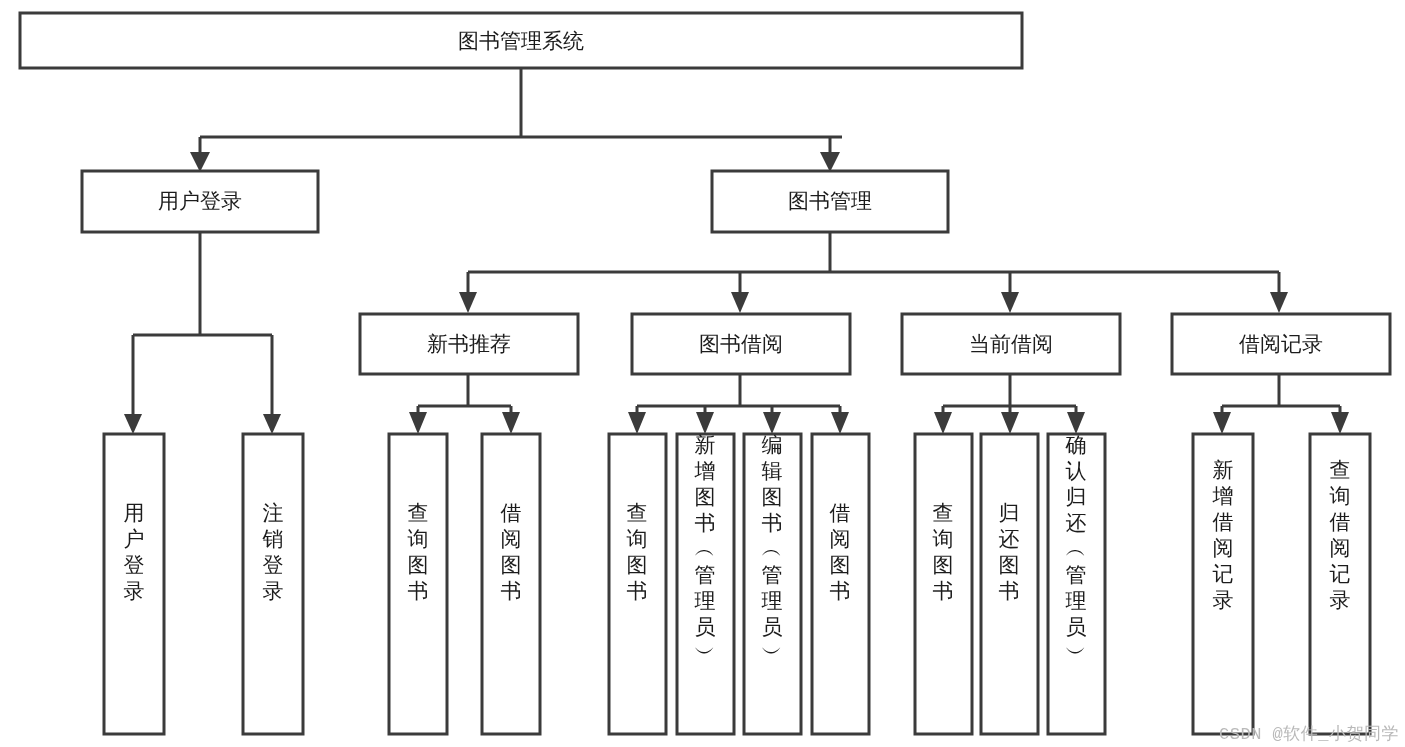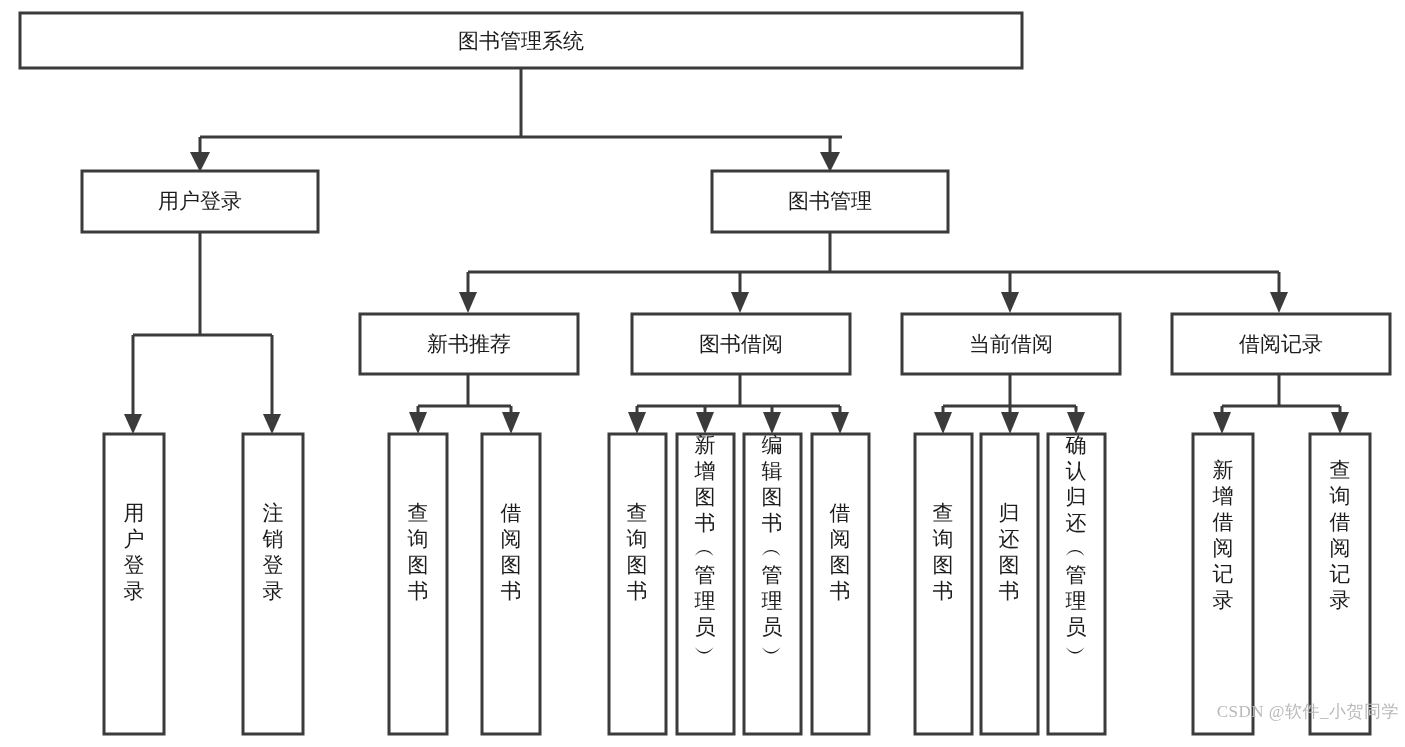--- a/index.html
+++ b/index.html
@@ -49,22 +49,22 @@
     fill: none;
     stroke-linecap: butt;
   }
   .arrow-head {
     fill: #3b3b3b;
     stroke: none;
   }
   .watermark {
     position: absolute;
     right: 6px;
-    bottom: 22px;
-    font-family: Liberation Serif, serif;
+    bottom: 0;
+    font-family: Liberation Mono, monospace;
     font-size: 17px;
     color: #b9b9b9;
     letter-spacing: 0.5px;
     white-space: nowrap;
     user-select: none;
   }
 </style>
 </head>
 <body>
 

